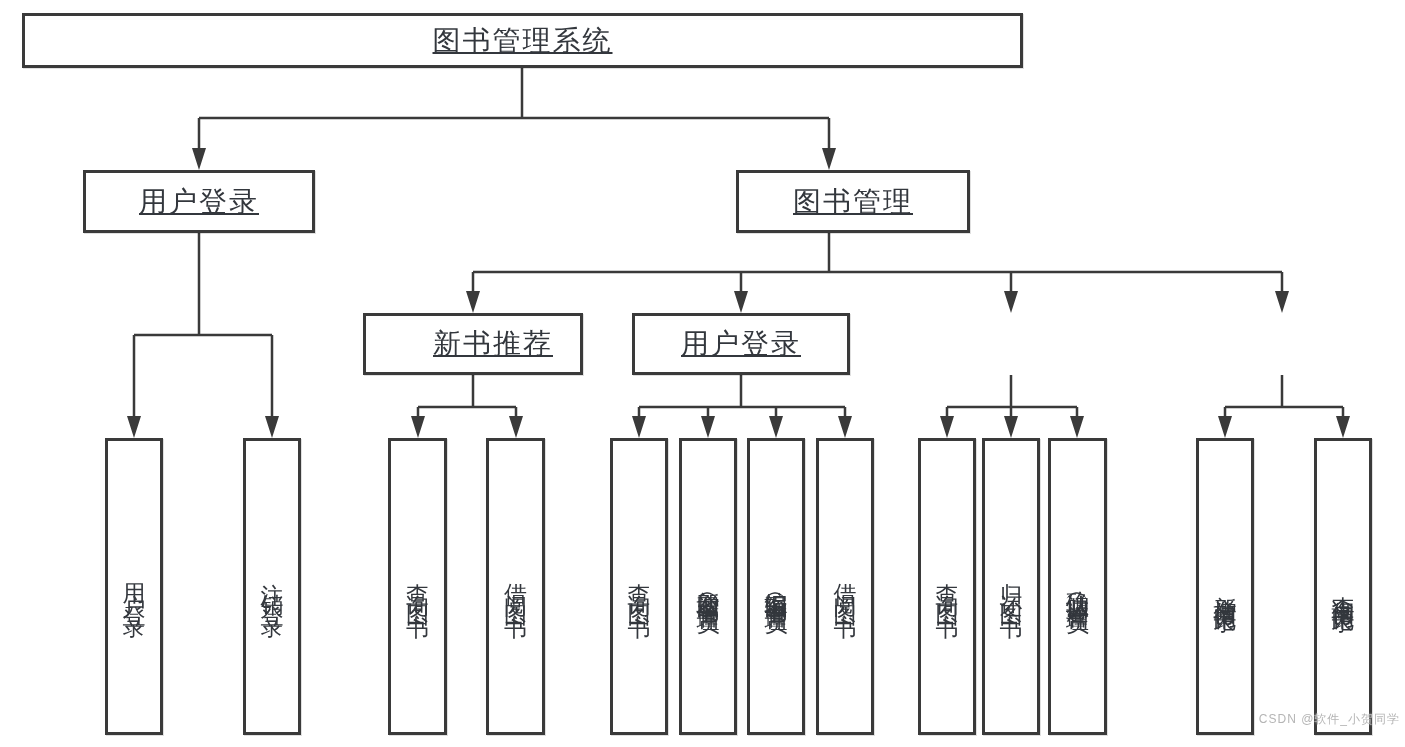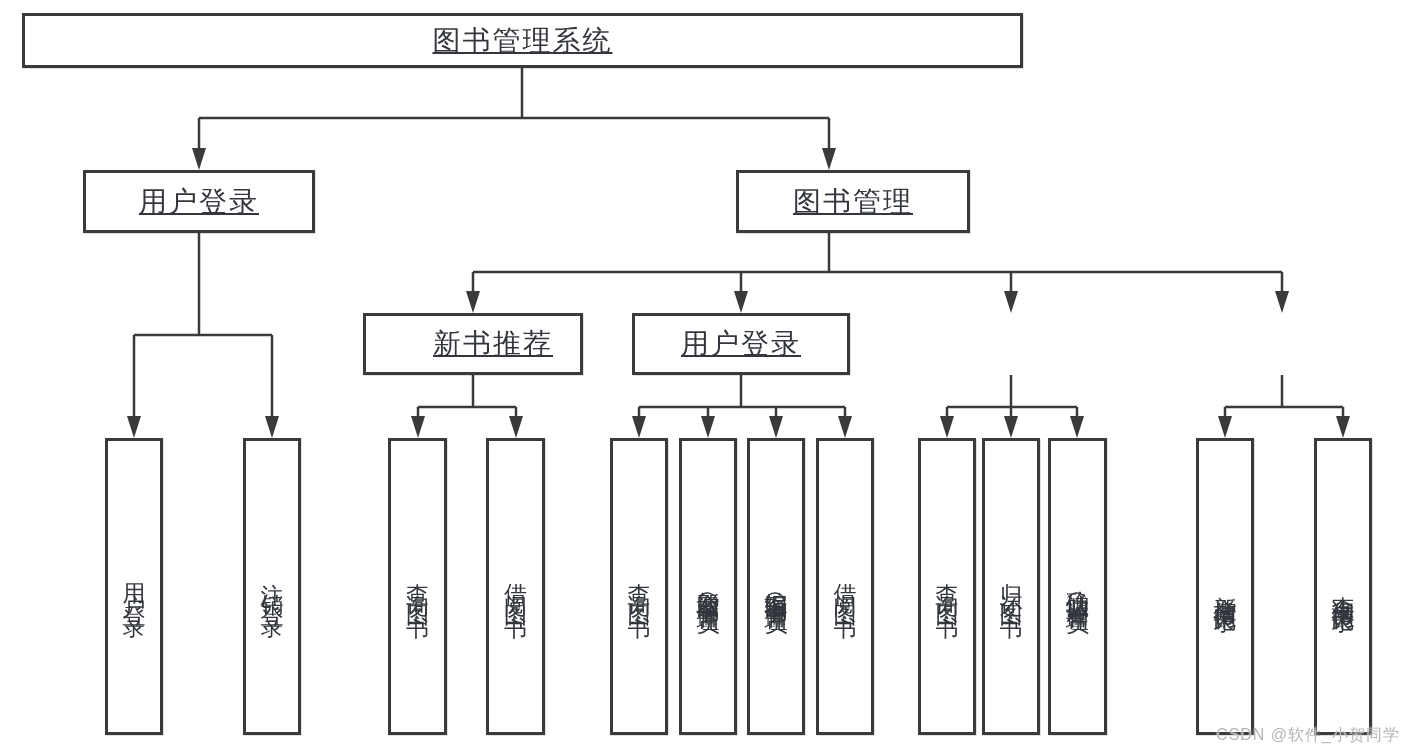--- a/index.html
+++ b/index.html
@@ -38,22 +38,22 @@
   .leaf .lbl{
     writing-mode:vertical-rl;
     text-orientation:upright;
     font-size:23px;
     letter-spacing:11px;
     line-height:1;
   }
   .leaf.tight .lbl{letter-spacing:3px;}
   #watermark{
     position:absolute;
-    right:5px;bottom:1px;
-    font-size:16px;
+    right:5px;bottom:19px;
+    font-size:12px;
     color:var(--wm);
     letter-spacing:1px;
     z-index:5;
     text-shadow:0 0 2px rgba(255,255,255,0.9);
     white-space:nowrap;
   }
 </style>
 </head>
 <body>
 

